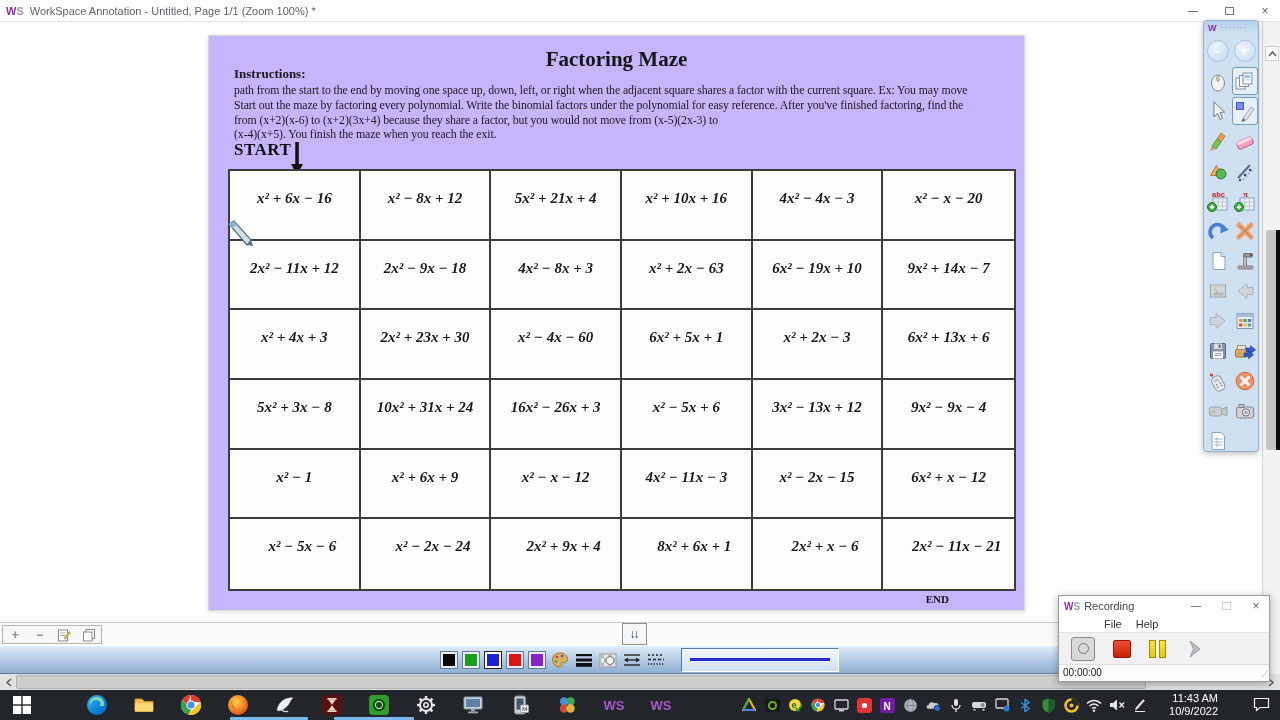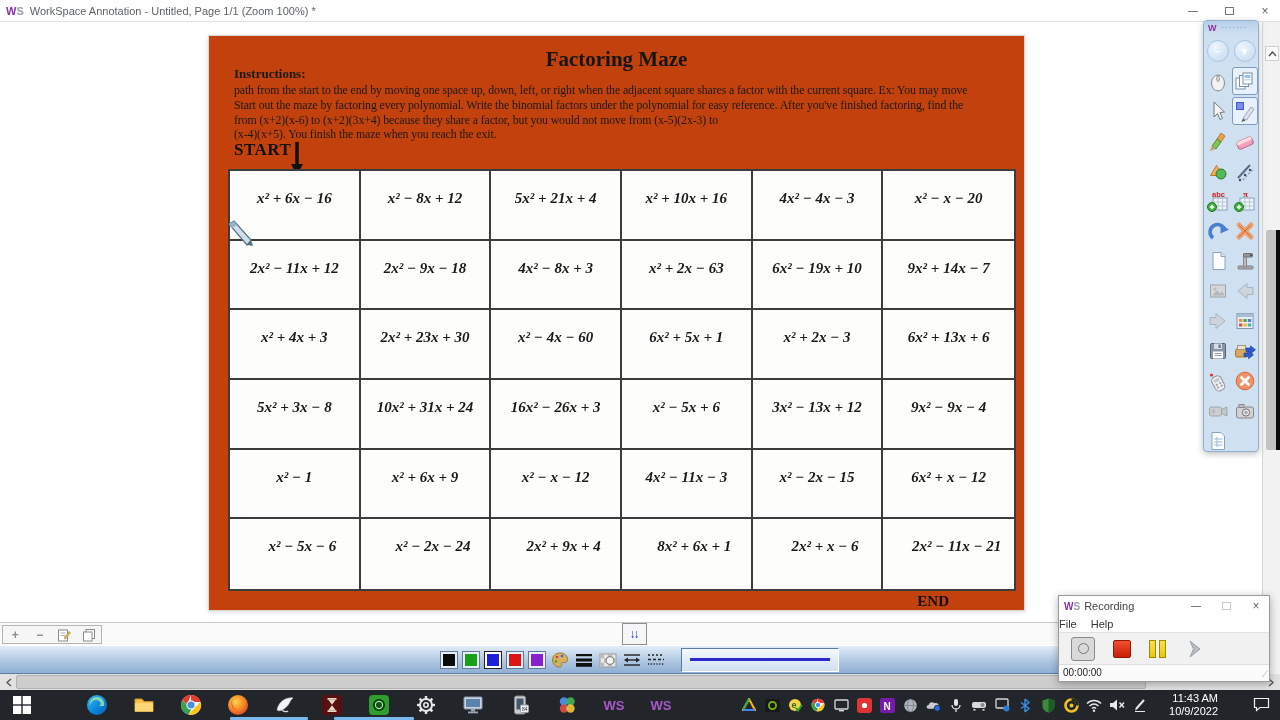--- a/index.html
+++ b/index.html
@@ -11,28 +11,28 @@
   .app-logo { margin-left:6px; font-weight:bold; font-size:11px; }
   .logo-w { color:#8b2fa8; } .logo-s { color:#9aa0a6; }
   .app-title { margin-left:6px; font-size:11px; color:#5f6368; }
   .win-btns { position:absolute; right:8px; top:0; height:22px; display:flex; align-items:center; gap:22px; }
   .wb { width:14px; height:14px; display:flex; align-items:center; justify-content:center; color:#666; font-size:12px; cursor:default; }
   .wb-min span { display:block; width:10px; height:1px; background:#777; }
   .wb-max span { display:block; width:9px; height:8px; border:1px solid #777; }
 
   
   .canvas { position:absolute; left:0; top:22px; width:1280px; height:600px; background:#ffffff; }
-  .page { position:absolute; left:208px; top:13px; width:817px; height:576px; background:#c2410c; border:1px solid #d9d9d2; box-shadow:0 1px 5px rgba(0,0,0,.14); overflow:hidden; }
+  .page { position:absolute; left:208px; top:13px; width:817px; height:576px; background:#c4b5fd; border:1px solid #d9d9d2; box-shadow:0 1px 5px rgba(0,0,0,.14); overflow:hidden; }
   .doc-title { position:absolute; left:0; top:11px; width:100%; text-align:center; font-family:"Liberation Serif", serif; font-weight:bold; font-size:21px; color:#161616; }
   .instr-label { position:absolute; left:25px; top:30px; font-family:"Liberation Serif", serif; font-weight:bold; font-size:13px; color:#1b1b1b; }
   .instr { position:absolute; left:25px; top:47px; width:788px; font-family:"Liberation Serif", serif; font-size:11.8px; letter-spacing:-0.1px; color:#1b1b1b; }
   .instr div { white-space:nowrap; line-height:14.8px; }
   .start-label { position:absolute; left:25px; top:104px; font-family:"Liberation Serif", serif; font-weight:bold; font-size:17px; letter-spacing:.5px; color:#111; }
   .start-arrow { position:absolute; left:80px; top:106px; }
-  .end-label { position:absolute; left:640px; top:557px; width:100px; text-align:right; font-family:"Liberation Serif", serif; font-weight:bold; font-size:15px; color:#111; }
+  .end-label { position:absolute; left:640px; top:557px; width:100px; text-align:right; font-family:"Liberation Serif", serif; font-weight:bold; font-size:11px; color:#111; }
   .maze { position:absolute; left:19px; top:133px; width:788px; height:422px; border:2px solid #3c3c3c; display:grid; grid-template-columns:repeat(6,1fr); grid-template-rows:repeat(6,1fr); background:#fdfdfb; }
   .cell { border-right:2px solid #3c3c3c; border-bottom:2px solid #3c3c3c; text-align:center; padding-top:19px; font-family:"Liberation Serif", serif; font-weight:bold; font-style:italic; font-size:15px; color:#191919; }
   .cell:nth-child(6n) { border-right:none; }
   .cell:nth-child(n+31) { border-bottom:none;margin-left:16px; }
   .pen-cursor { position:absolute; left:16px; top:182px; z-index:5; }
 
   
   .ftb { position:absolute; left:1203px; top:20px; width:56px; height:432px; background:#cfe0f1; border:1px solid #8fb0d0; border-radius:4px; box-shadow:0 2px 6px rgba(0,0,0,.25); z-index:20; }
   .ftb-grip { height:13px; background:linear-gradient(#b5cfe9,#cfe0f1); border-radius:4px 4px 0 0; display:flex; align-items:center; font-size:9px; }
   .ftb-grip .glogo { color:#8b2fa8; font-weight:bold; margin-left:4px; }
@@ -81,21 +81,21 @@
   .tricon { width:16px; height:16px; display:flex; align-items:center; justify-content:center; }
   .clock { position:absolute; right:62px; top:2px; width:66px; text-align:right; color:#fff; font-size:11px; line-height:13px; }
   .notif { position:absolute; right:10px; top:7px; }
 
   
   .rec { position:absolute; left:1058px; top:595px; width:212px; height:87px; background:#fff; border:1px solid #9b9b9b; box-shadow:0 2px 8px rgba(0,0,0,.3); z-index:40; font-size:11px; }
   .rec-title { height:20px; display:flex; align-items:center; background:#fff; }
   .rec-title .app-logo { margin-left:5px; font-size:10px; }
   .rec-title .rt-text { margin-left:4px; color:#444; }
   .rec-ctrl { position:absolute; top:0; right:6px; height:20px; display:flex; gap:16px; align-items:center; }
-  .rec-menu { height:16px; display:flex; gap:14px; align-items:center; color:#333; }
+  .rec-menu { height:16px; display:flex; gap:14px; padding-left:8px; align-items:center; color:#333;margin-left:37px; }
   .rec-body { height:32px; background:#f1f1f1; border-top:1px solid #e2e2e2; display:flex; align-items:center; gap:18px; padding-left:12px; }
   .rec-status { height:17px; border-top:1px solid #ddd; background:#fbfbfb; font-size:10px; color:#222; padding:2px 0 0 4px; }
   .btn-record { width:24px; height:24px; background:#d9d9d9; border:1px solid #8a8a8a; border-radius:3px; display:flex; align-items:center; justify-content:center; }
   .btn-record .ring { width:11px; height:11px; border:1.5px solid #777; border-radius:50%; }
   .btn-stop { width:18px; height:18px; background:linear-gradient(#f05030,#c81e08); border:1px solid #901800; border-radius:2px; }
   .btn-pause { display:flex; gap:3px; }
   .btn-pause span { display:block; width:7px; height:18px; background:linear-gradient(#f8e14a,#e8c80a); border:1px solid #a08a00; }
   .rec-grip { position:absolute; right:1px; bottom:1px; color:#aaa; font-size:9px; }
 </style>
 </head>

